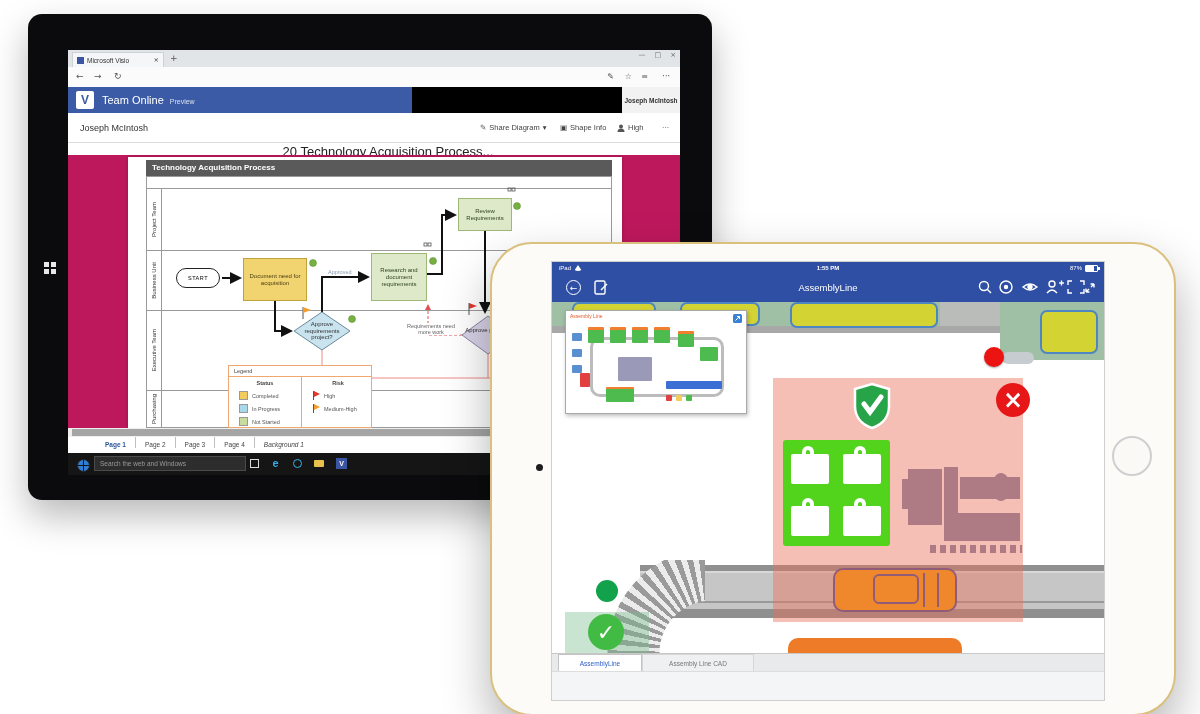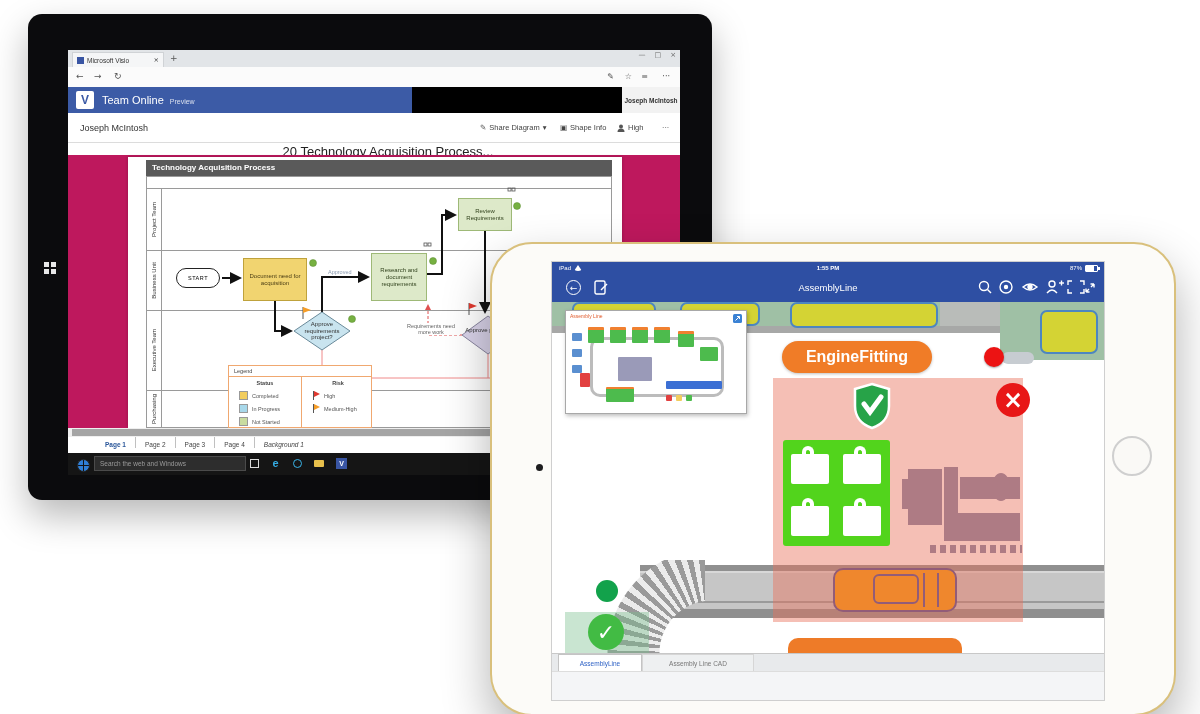--- a/index.html
+++ b/index.html
@@ -493,21 +493,20 @@
         </svg>
         <div class="xcircle glyph">×</div>
 
         <div class="greenbox">
           <span class="bag" style="left:8px;top:14px"></span>
           <span class="bag" style="left:60px;top:14px"></span>
           <span class="bag" style="left:8px;top:66px"></span>
           <span class="bag" style="left:60px;top:66px"></span>
         </div>
 
-        <div class="pill">EngineFitting</div>
         <div class="togglebar"></div>
         <div class="toggleknob"></div>
 
         <div class="orangepeek"></div>
       </div>
 
       <div class="abs itabbar">
         <span class="itab active">AssemblyLine</span>
         <span class="itab inactive">Assembly Line CAD</span>
       </div>

